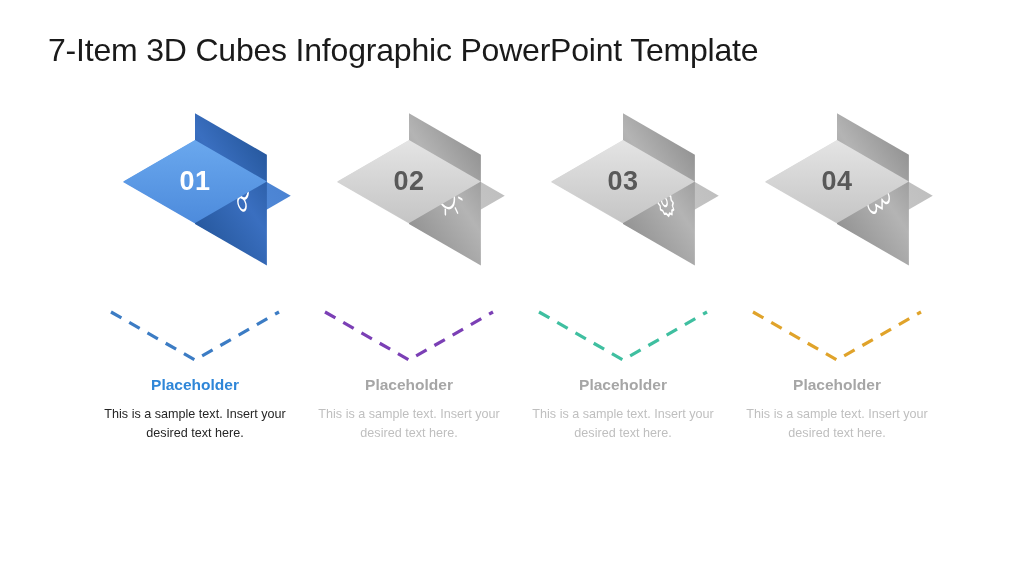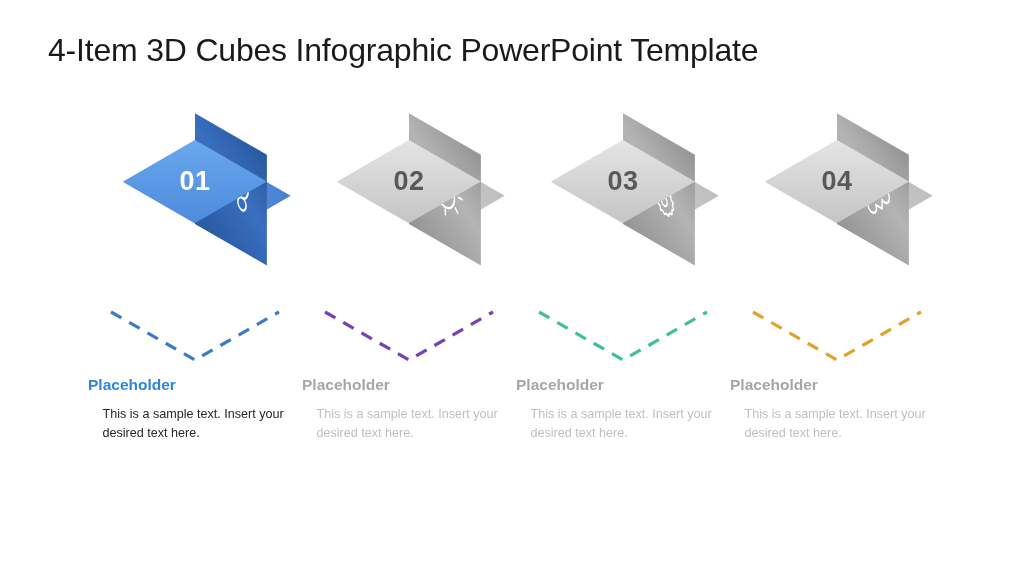--- a/index.html
+++ b/index.html
@@ -137,42 +137,42 @@
     left: 0;
     bottom: 2px;
     width: 180px;
     height: 64px;
     pointer-events: none;
   }
 
   
   .text-block {
     width: 100%;
-    text-align: left;
+    text-align: center;
     margin-top: 6px;
   }
   .ph-heading {
     font-size: 15.5px;
     font-weight: 700;
     margin: 0 0 12px 0;
     line-height: 1.1;
   }
   .ph-body {
     font-size: 12.6px;
     line-height: 1.5;
     margin: 5px auto;
     width: 185px;
   }
 </style>
 </head>
 <body style="background: rgb(255, 255, 255);">
 
 <div id="slide" style="background: rgb(255, 255, 255);">
 
-  <div id="slide-title">4-Item 3D Cubes Infographic PowerPoint Template</div>
+  <div id="slide-title">7-Item 3D Cubes Infographic PowerPoint Template</div>
 
   <div id="items">
       <div class="item item-1">
         <div class="cube-wrap">
           <div class="base-dash"><svg viewBox="0 0 180 64" fill="none" preserveAspectRatio="none">
             <path d="M6 8 L90 56 L174 8" stroke="#3C7CC4" stroke-width="3.2" stroke-linecap="butt" stroke-dasharray="12 9"></path>
           </svg></div>
           <div class="cube">
             <div class="face face-left" style="background: linear-gradient(120deg, rgb(92, 150, 228) 0%, rgb(75, 131, 210) 100%);"></div>
             <div class="face face-right" style="background: linear-gradient(150deg, rgb(39, 89, 159) 0%, rgb(58, 111, 192) 55%, rgb(39, 89, 159) 100%);">

